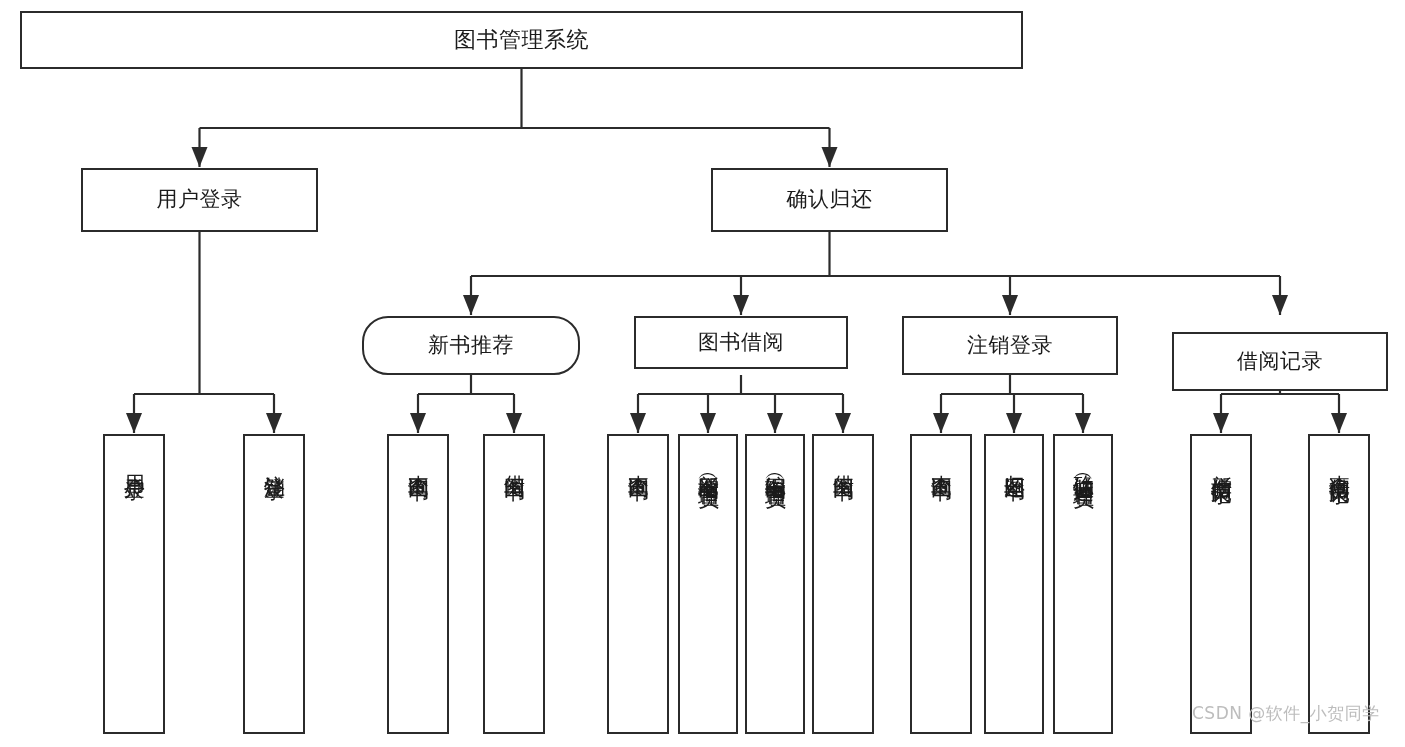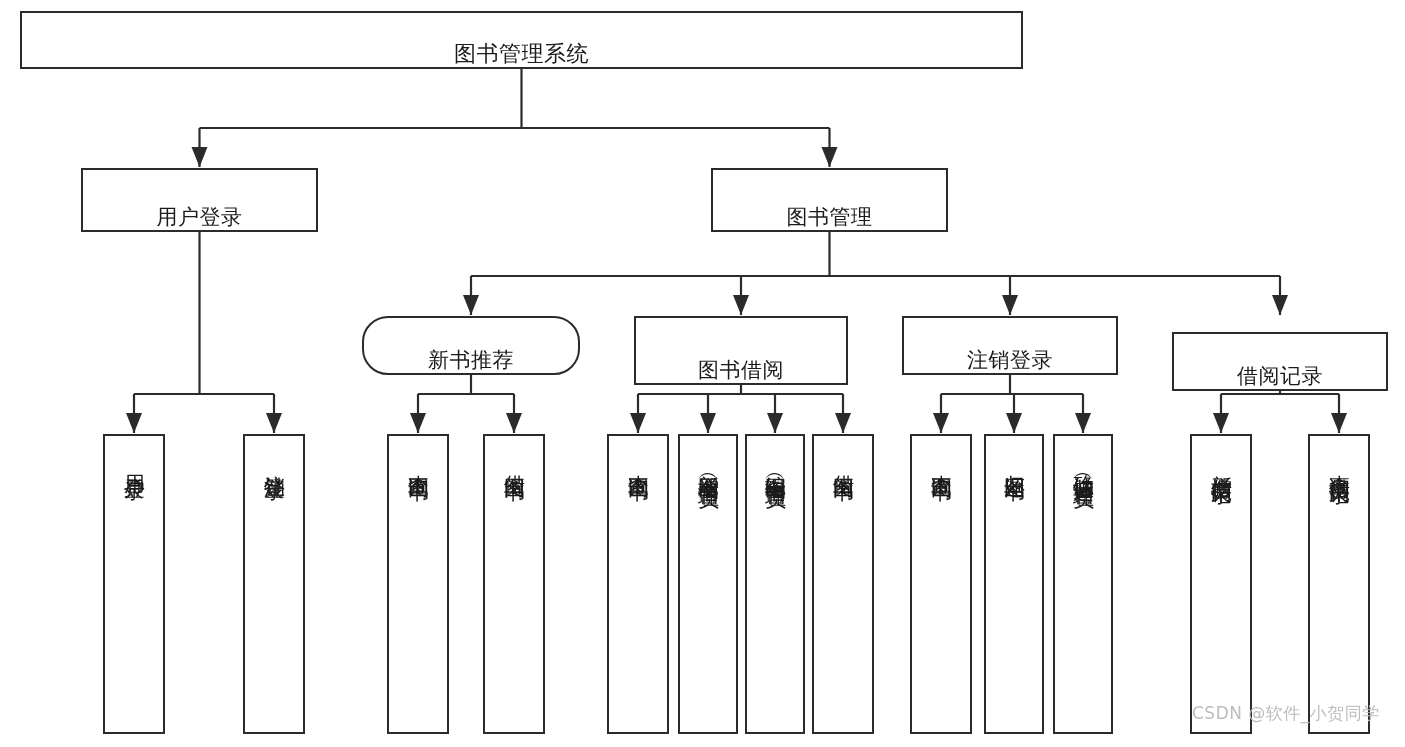--- a/index.html
+++ b/index.html
@@ -24,21 +24,21 @@
     width: 1405px;
     height: 747px;
     pointer-events: none;
   }
   .node {
     position: absolute;
     box-sizing: border-box;
     background: #ffffff;
     border: 2px solid #2b2b2b;
     display: flex;
-    align-items: flex-end;
+    align-items: center;
     justify-content: center;
     color: #1b1b1b;
     z-index: 2;
   }
   .node .label {
     display: block;
     text-align: center;
     line-height: 1.12;
     letter-spacing: 0.5px;
   }
@@ -127,26 +127,26 @@
       <polygon points="1331,413 1347,413 1339,433" fill="#2b2b2b"></polygon>
     </svg>
   <div id="nodes">
       <div class="node horiz root" style="left: 20px; top: 11px; width: 1003px; height: 58px; border-color: rgb(43, 43, 43); background: rgb(255, 255, 255); color: rgb(27, 27, 27);">
         <span class="label">图书管理系统</span>
       </div>
       <div class="node horiz" style="left: 81px; top: 168px; width: 237px; height: 64px; border-color: rgb(43, 43, 43); background: rgb(255, 255, 255); color: rgb(27, 27, 27);">
         <span class="label">用户登录</span>
       </div>
       <div class="node horiz" style="left: 711px; top: 168px; width: 237px; height: 64px; border-color: rgb(43, 43, 43); background: rgb(255, 255, 255); color: rgb(27, 27, 27);">
-        <span class="label">图书管理</span>
+        <span class="label">确认归还</span>
       </div>
       <div class="node horiz" style="left: 362px; top: 316px; width: 218px; height: 59px; border-color: rgb(43, 43, 43); background: rgb(255, 255, 255); color: rgb(27, 27, 27); border-radius: 26px;">
         <span class="label">新书推荐</span>
       </div>
-      <div class="node horiz" style="left: 634px; top: 316px; width: 214px; height: 69px; border-color: rgb(43, 43, 43); background: rgb(255, 255, 255); color: rgb(27, 27, 27);">
+      <div class="node horiz" style="left: 634px; top: 316px; width: 214px; height: 53px; border-color: rgb(43, 43, 43); background: rgb(255, 255, 255); color: rgb(27, 27, 27);">
         <span class="label">图书借阅</span>
       </div>
       <div class="node horiz" style="left: 902px; top: 316px; width: 216px; height: 59px; border-color: rgb(43, 43, 43); background: rgb(255, 255, 255); color: rgb(27, 27, 27);">
         <span class="label">注销登录</span>
       </div>
       <div class="node horiz" style="left: 1172px; top: 316px; width: 216px; height: 59px; border-color: rgb(43, 43, 43); background: rgb(255, 255, 255); color: rgb(27, 27, 27); margin-top: 16px;">
         <span class="label">借阅记录</span>
       </div>
       <div class="node vert" style="left: 103px; top: 434px; width: 62px; height: 300px; border-color: rgb(43, 43, 43); background: rgb(255, 255, 255); color: rgb(27, 27, 27);">
         <span class="label">用户登录</span>

